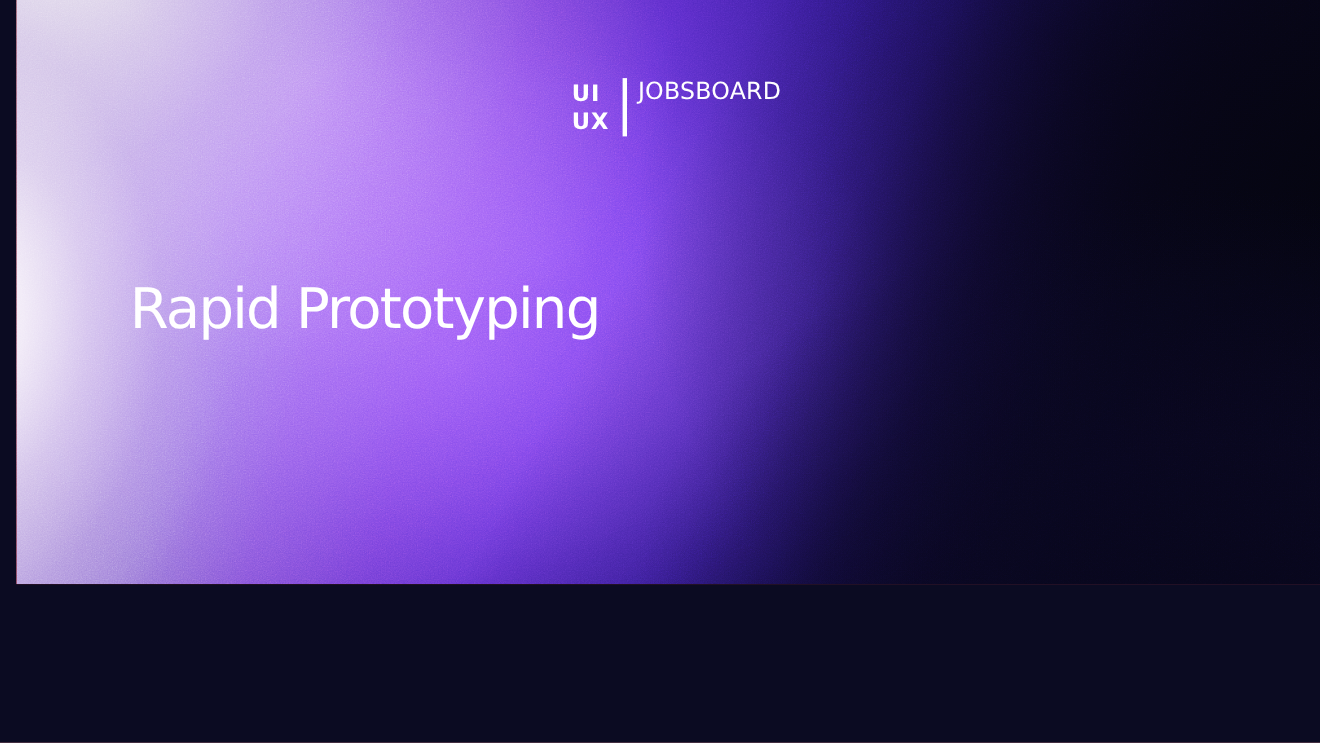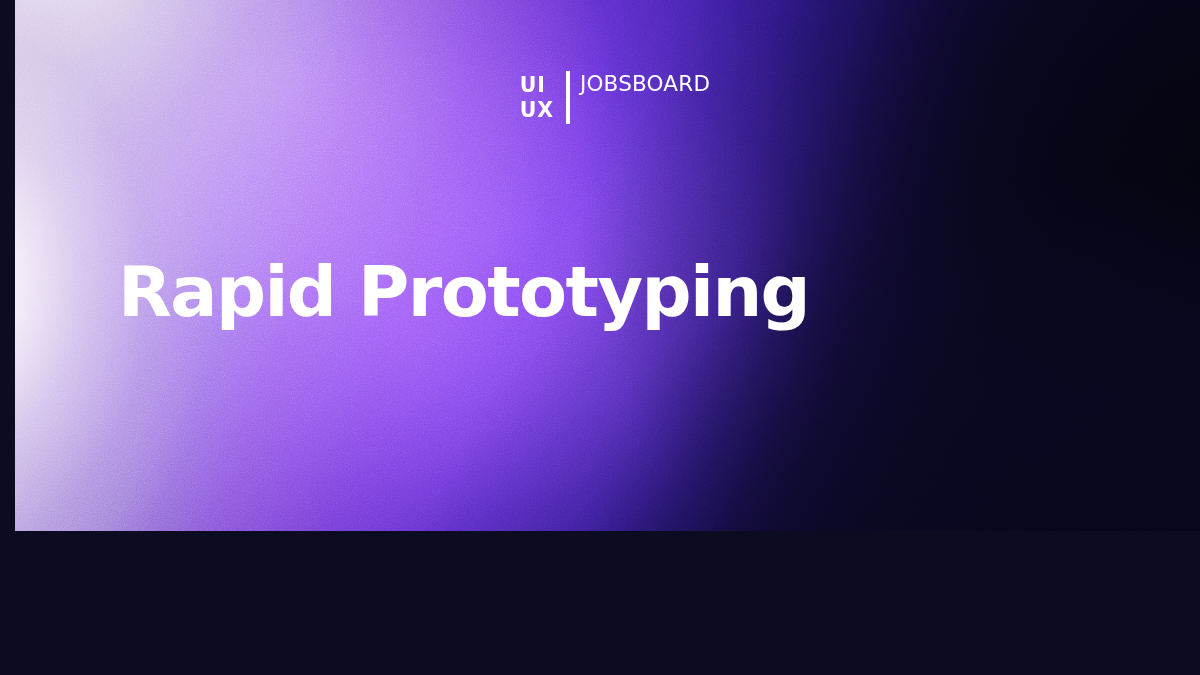--- a/index.html
+++ b/index.html
@@ -198,22 +198,22 @@
   
   #headline {
     position:absolute;
     left:103px;
     top:255px;
     max-width:900px;
   }
   #headline-text {
     color:#ffffff;
     font-family:"DejaVu Sans", sans-serif;
-    font-weight:700;
-    font-size:70px;
+    font-weight:400;
+    font-size:51px;
     line-height:1.06;
     letter-spacing:-1.6px;
     white-space:nowrap;
   }
 </style>
 </head>
 <body>
 
 <div id="stage">
 

